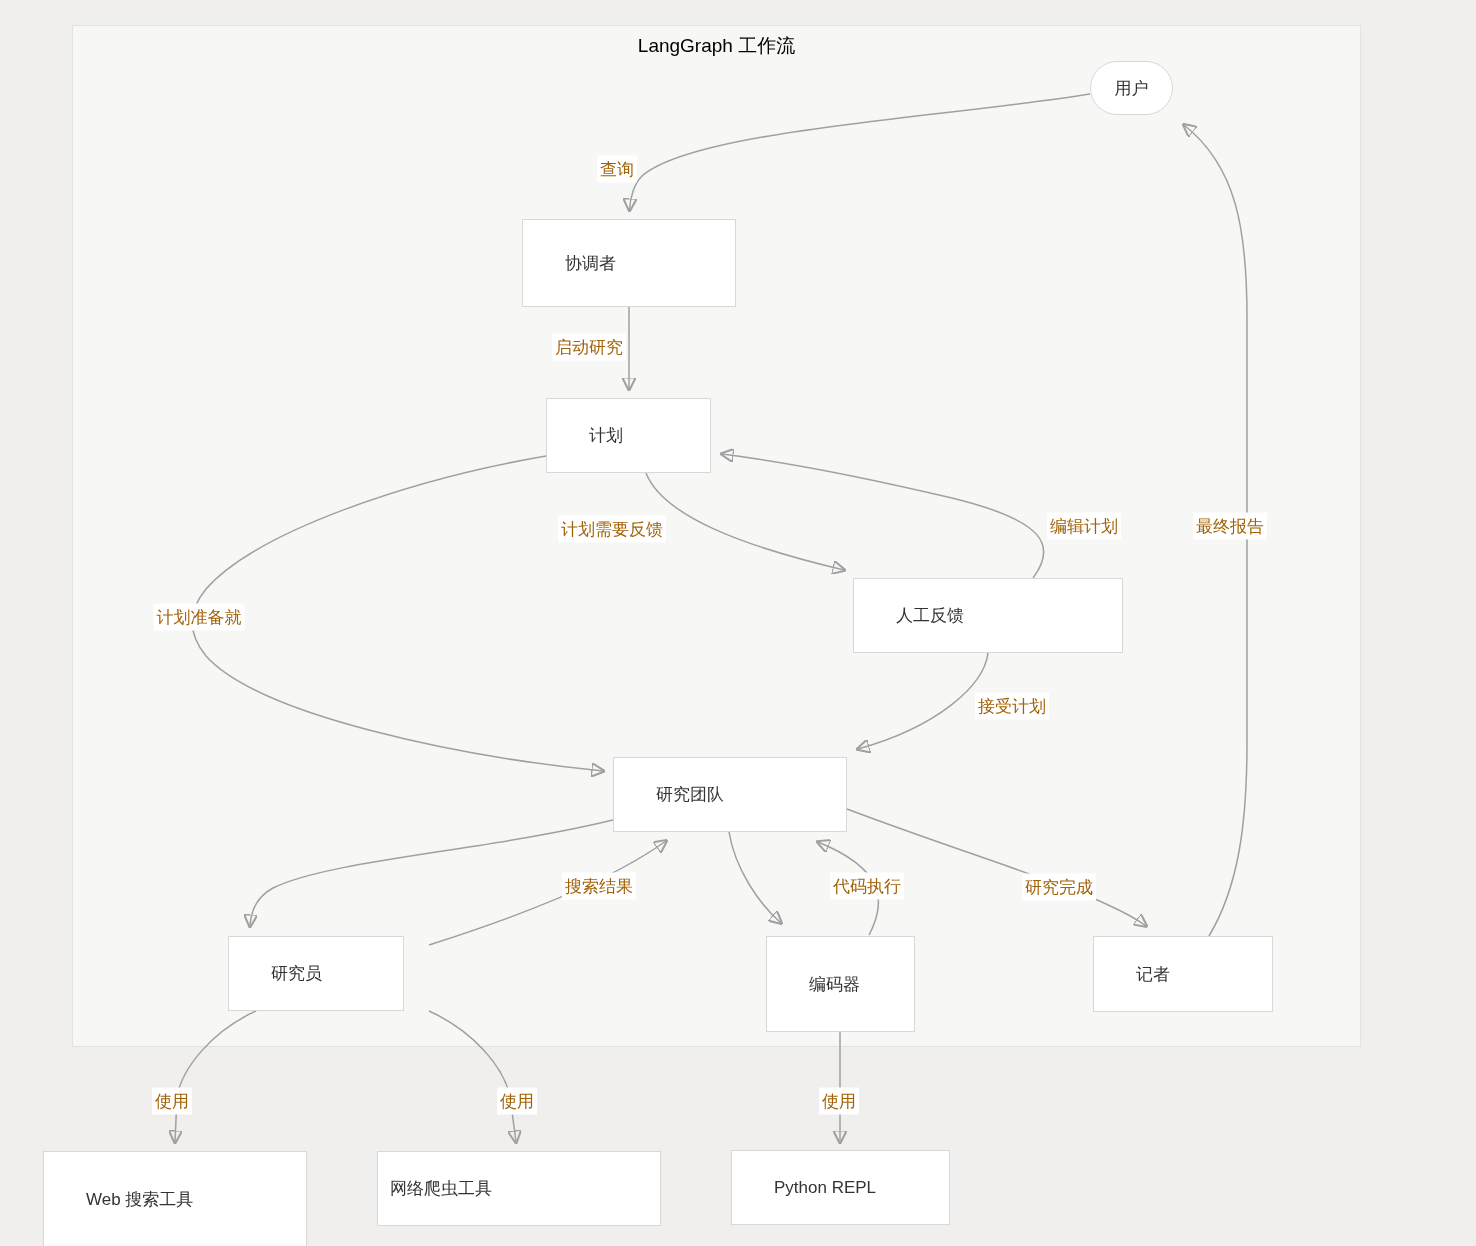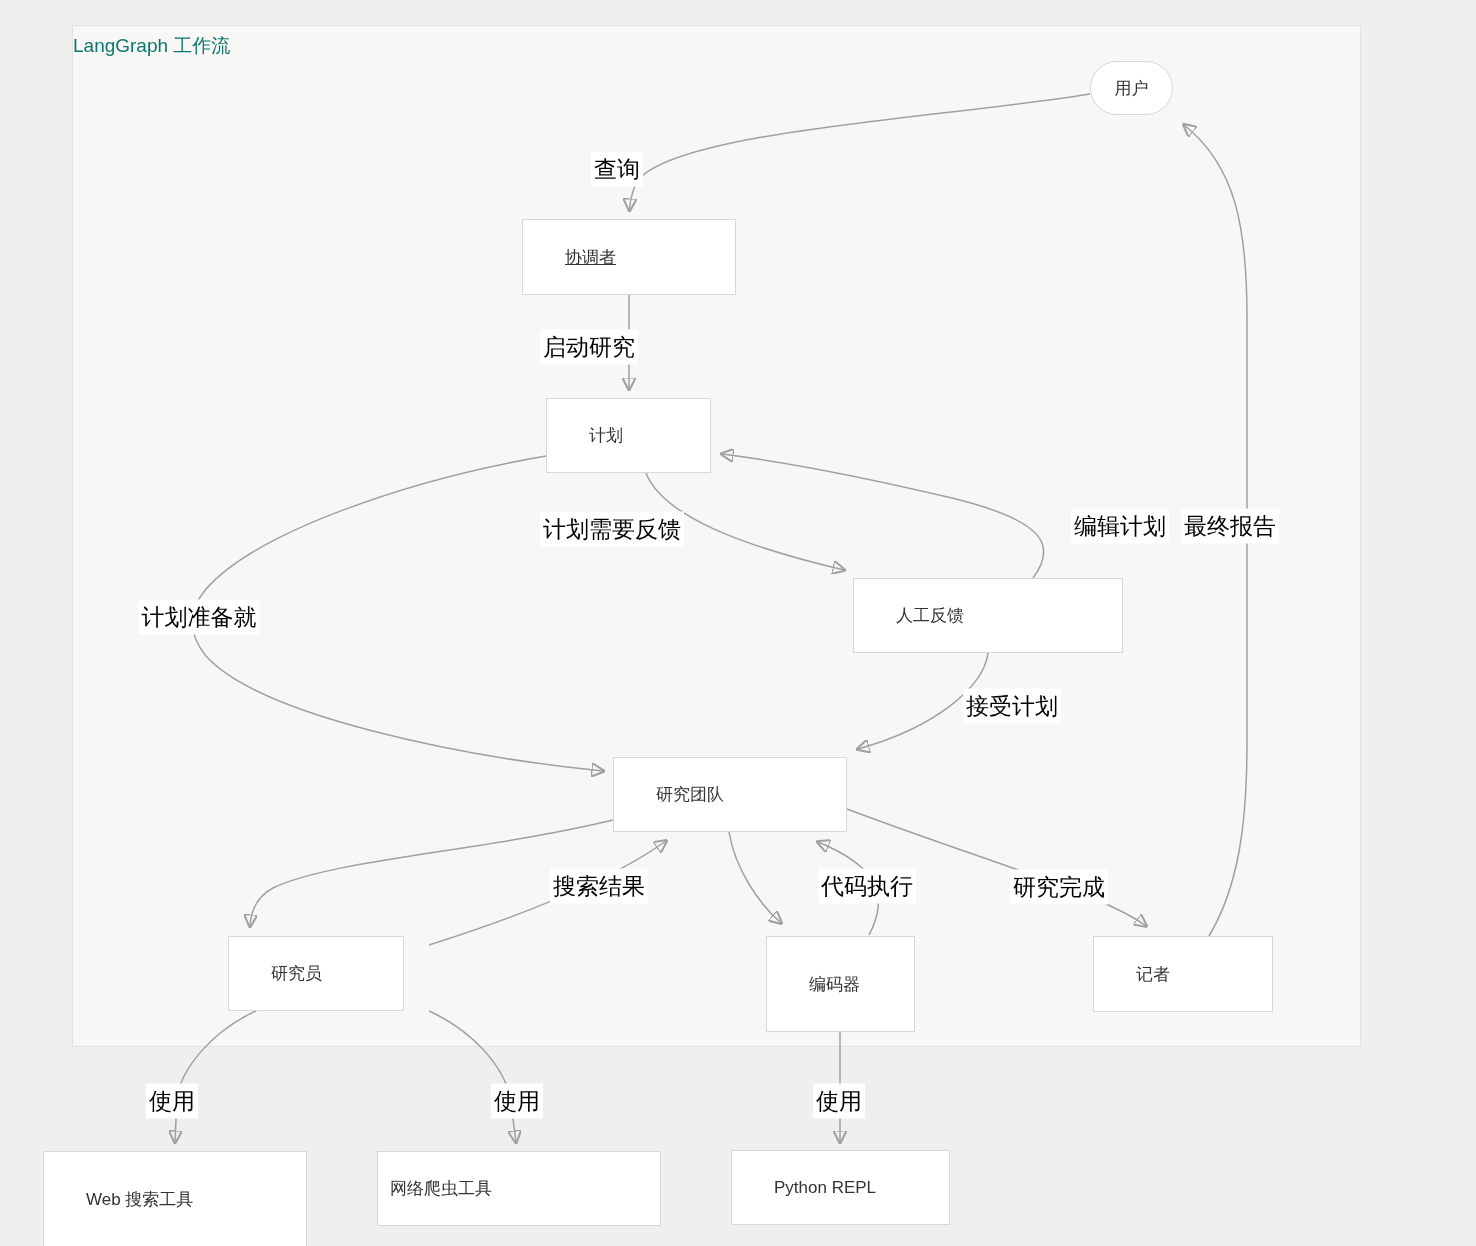--- a/index.html
+++ b/index.html
@@ -19,22 +19,23 @@
     position: absolute;
     left: 72px; top: 25px;
     width: 1289px; height: 1022px;
     background: #f7f7f6;
     border: 1px solid #e3e2e0;
   }
   .subgraph-title {
     position: absolute;
     left: 0; right: 0;
     top: 7px;
+    text-align: center;
     font-size: 19px;
-    color: #0f766e;
+    color: #000000;
   }
   svg.edges {
     position: absolute;
     left: 0; top: 0;
     width: 1476px; height: 1246px;
     pointer-events: none;
   }
   svg.edges path { fill: none; stroke: #a0a0a0; stroke-width: 1.5; }
   .node {
     position: absolute;
@@ -50,22 +51,22 @@
   .node.stadium {
     padding-left: 0;
     justify-content: center;
     border-radius: 27px;
   }
   .edge-label {
     position: absolute;
     transform: translate(-50%, -50%);
     background: #ffffff;
     padding: 2px 3px;
-    font-size: 23px;
-    color: #000000;
+    font-size: 17px;
+    color: #a16207;
     white-space: nowrap;
   }
 </style>
 </head>
 <body>
 
 <div id="canvas">
 
   <div class="subgraph">
     <div class="subgraph-title">LangGraph 工作流</div>
@@ -91,21 +92,21 @@
     <path d="M 1209 936 C 1239 886, 1247 822, 1247 742 L 1247 318 C 1247 228, 1236 166, 1184 125" marker-end="url(#arrow)"></path>
     <path d="M 256 1011 C 212 1031, 182 1068, 177 1097 L 175 1142" marker-end="url(#arrow)"></path>
     <path d="M 429 1011 C 473 1031, 503 1066, 510 1096 L 516 1142" marker-end="url(#arrow)"></path>
     <path d="M 840 1012 L 840 1142" marker-end="url(#arrow)"></path>
   </svg>
 
   <div class="node stadium" style="left:1090px; top:61px; width:83px; height:54px;">
     <span>用户</span>
   </div>
 
-  <div class="node" style="left:522px; top:219px; width:214px; height:76px;text-decoration:underline;">
+  <div class="node" style="left:522px; top:219px; width:214px; height:88px;">
     <span>协调者</span>
   </div>
 
   <div class="node" style="left:546px; top:398px; width:165px; height:75px;align-items:center;">
     <span>计划</span>
   </div>
 
   <div class="node" style="left:853px; top:578px; width:270px; height:75px;">
     <span>人工反馈</span>
   </div>
@@ -134,21 +135,21 @@
     <span>网络爬虫工具</span>
   </div>
 
   <div class="node" style="left:731px; top:1150px; width:219px; height:75px;text-align:center;">
     <span>Python REPL</span>
   </div>
 
   <div class="edge-label" style="left:617px; top:169px;">查询</div>
   <div class="edge-label" style="left:589px; top:347px;">启动研究</div>
   <div class="edge-label" style="left:612px; top:529px;">计划需要反馈</div>
-  <div class="edge-label" style="left:1084px; top:526px;margin-left:36px;">编辑计划</div>
+  <div class="edge-label" style="left:1084px; top:526px;">编辑计划</div>
   <div class="edge-label" style="left:1230px; top:526px;">最终报告</div>
   <div class="edge-label" style="left:199px; top:617px;">计划准备就</div>
   <div class="edge-label" style="left:970px; top:706px;margin-left:42px;">接受计划</div>
   <div class="edge-label" style="left:599px; top:886px;">搜索结果</div>
   <div class="edge-label" style="left:867px; top:886px;">代码执行</div>
   <div class="edge-label" style="left:1059px; top:887px;">研究完成</div>
   <div class="edge-label" style="left:172px; top:1101px;">使用</div>
   <div class="edge-label" style="left:517px; top:1101px;">使用</div>
   <div class="edge-label" style="left:839px; top:1101px;">使用</div>
 

